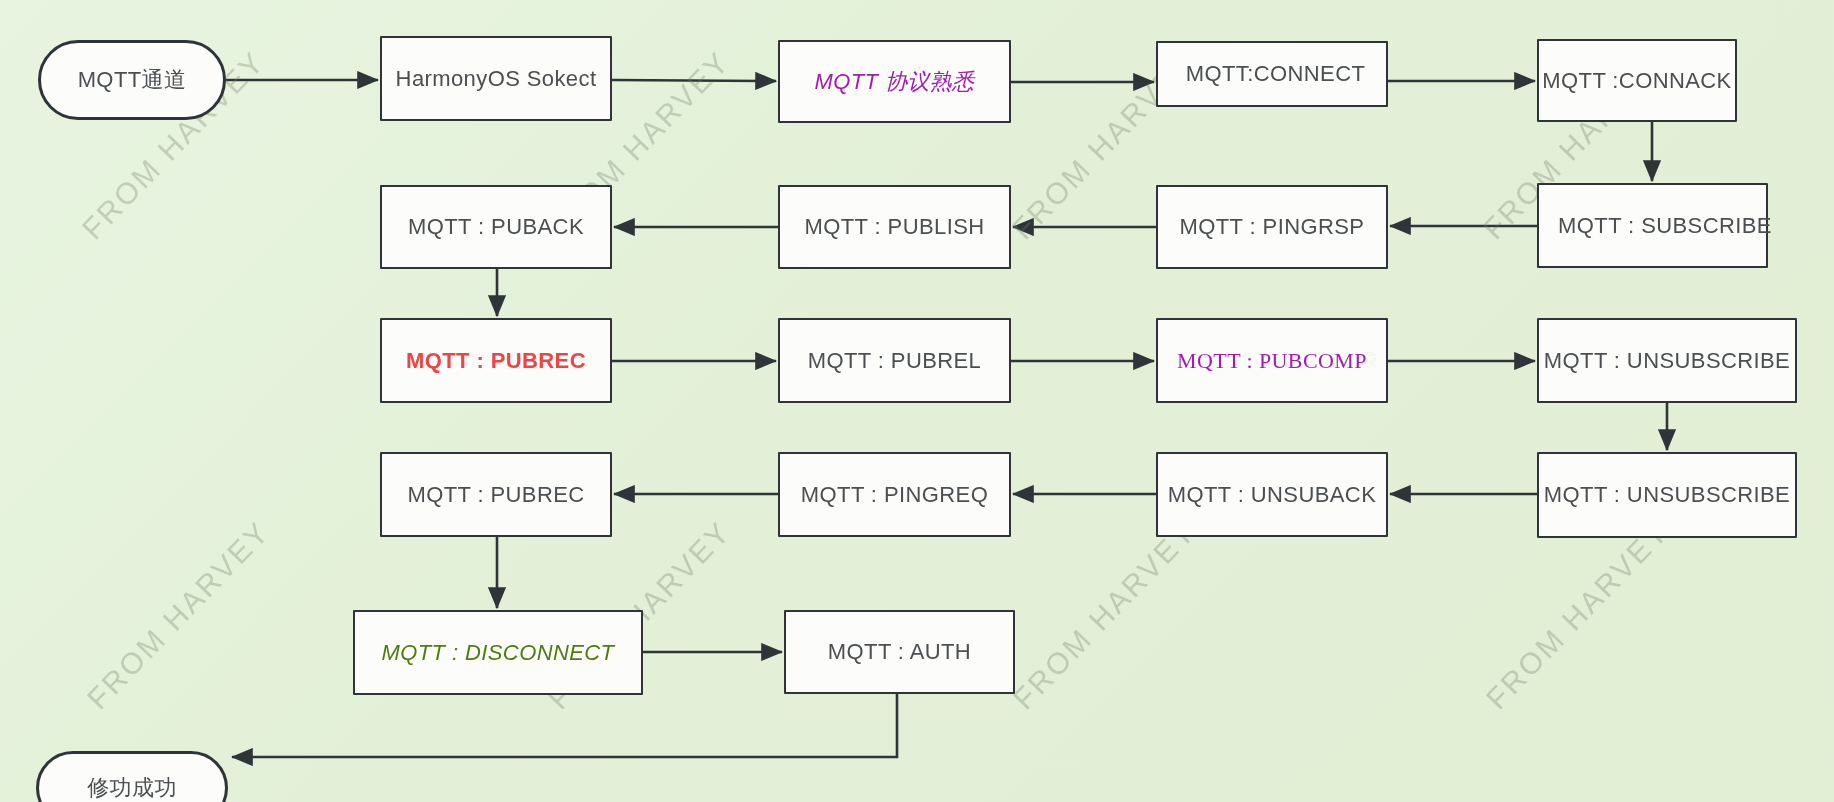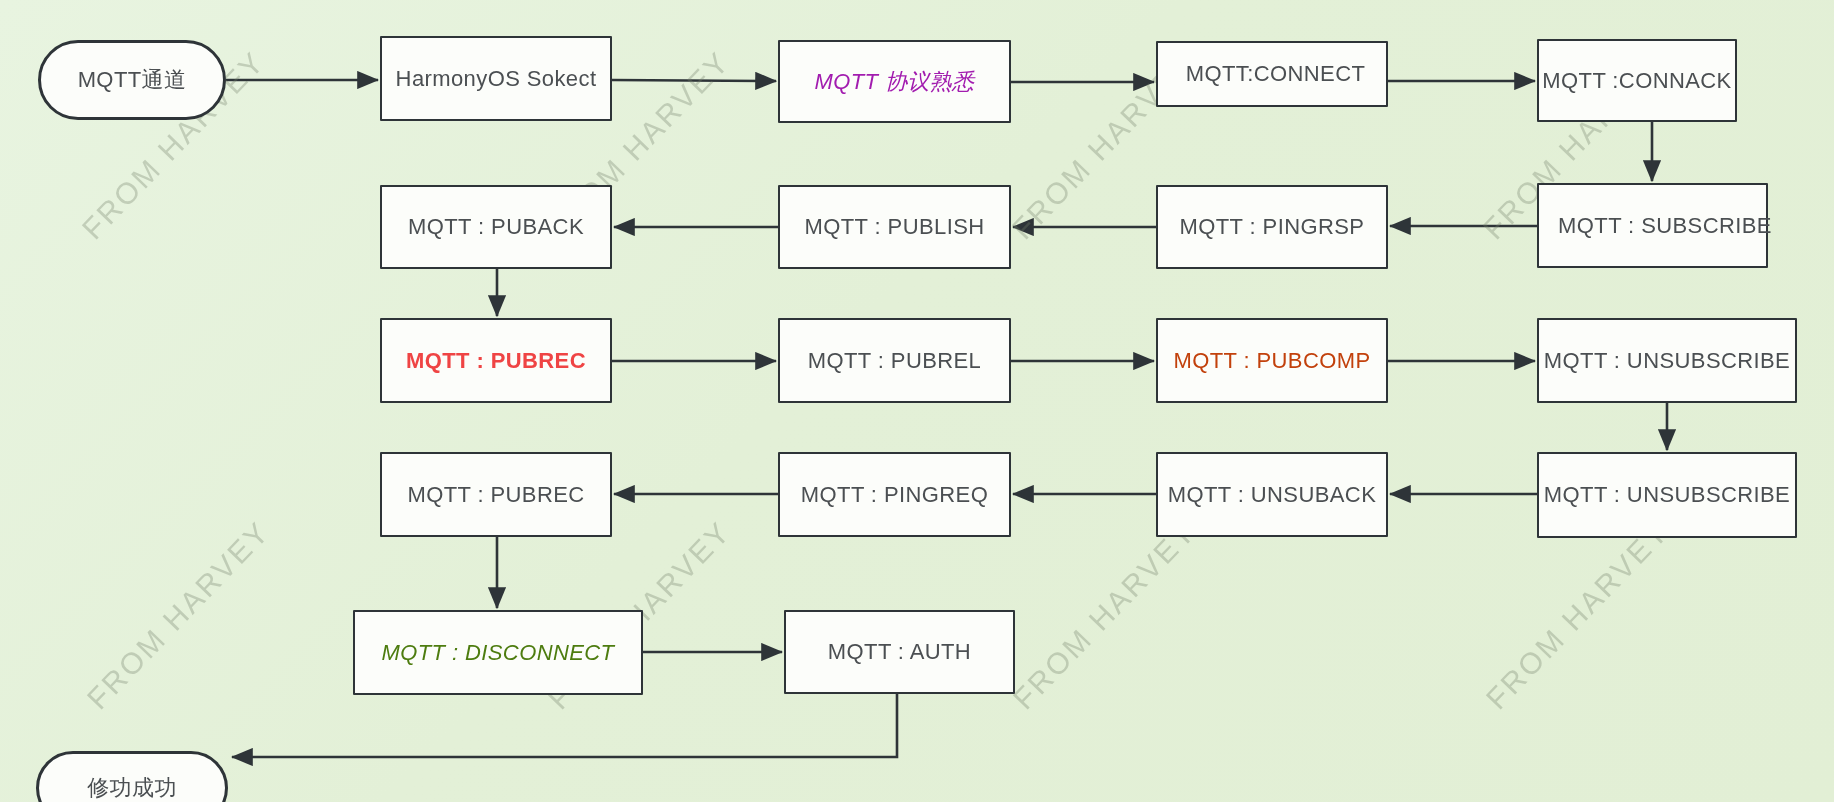--- a/index.html
+++ b/index.html
@@ -116,21 +116,21 @@
       <div class="node" style="left: 1537px; top: 183px; width: 231px; height: 85px; background: rgb(252, 253, 250); border-color: rgb(46, 52, 56);">
     <span class="node-label" style="color: rgb(75, 79, 82); margin-left: 25px;">MQTT : SUBSCRIBE</span>
   </div>
       <div class="node" style="left: 380px; top: 318px; width: 232px; height: 85px; background: rgb(252, 253, 250); border-color: rgb(46, 52, 56);">
     <span class="node-label" style="color: #ef4444; font-weight: bold;">MQTT : PUBREC</span>
   </div>
       <div class="node" style="left: 778px; top: 318px; width: 233px; height: 85px; background: rgb(252, 253, 250); border-color: rgb(46, 52, 56);">
     <span class="node-label" style="color: rgb(75, 79, 82);">MQTT : PUBREL</span>
   </div>
       <div class="node" style="left: 1156px; top: 318px; width: 232px; height: 85px; background: rgb(252, 253, 250); border-color: rgb(46, 52, 56);">
-    <span class="node-label" style="color: #c2410c;">MQTT : PUBCOMP</span>
+    <span class="node-label" style="color: #a21caf; font-family: Liberation Serif, serif;">MQTT : PUBCOMP</span>
   </div>
       <div class="node" style="left: 1537px; top: 318px; width: 260px; height: 85px; background: rgb(252, 253, 250); border-color: rgb(46, 52, 56);">
     <span class="node-label" style="color: rgb(75, 79, 82);">MQTT : UNSUBSCRIBE</span>
   </div>
       <div class="node" style="left: 380px; top: 452px; width: 232px; height: 85px; background: rgb(252, 253, 250); border-color: rgb(46, 52, 56);">
     <span class="node-label" style="color: rgb(75, 79, 82);">MQTT : PUBREC</span>
   </div>
       <div class="node" style="left: 778px; top: 452px; width: 233px; height: 85px; background: rgb(252, 253, 250); border-color: rgb(46, 52, 56);">
     <span class="node-label" style="color: rgb(75, 79, 82);">MQTT : PINGREQ</span>
   </div>

